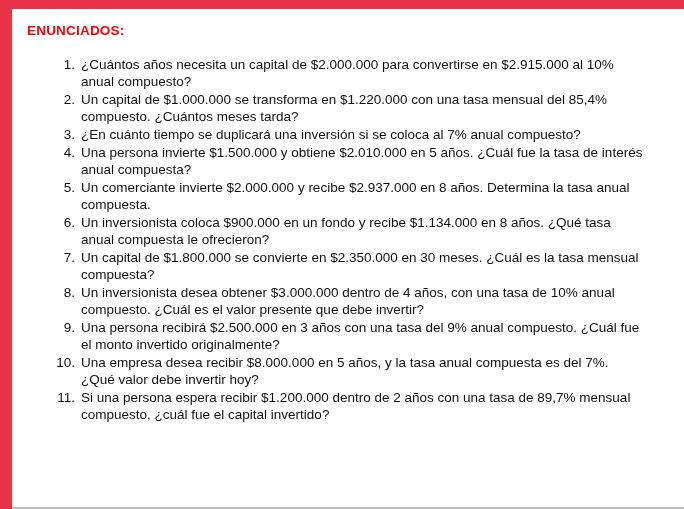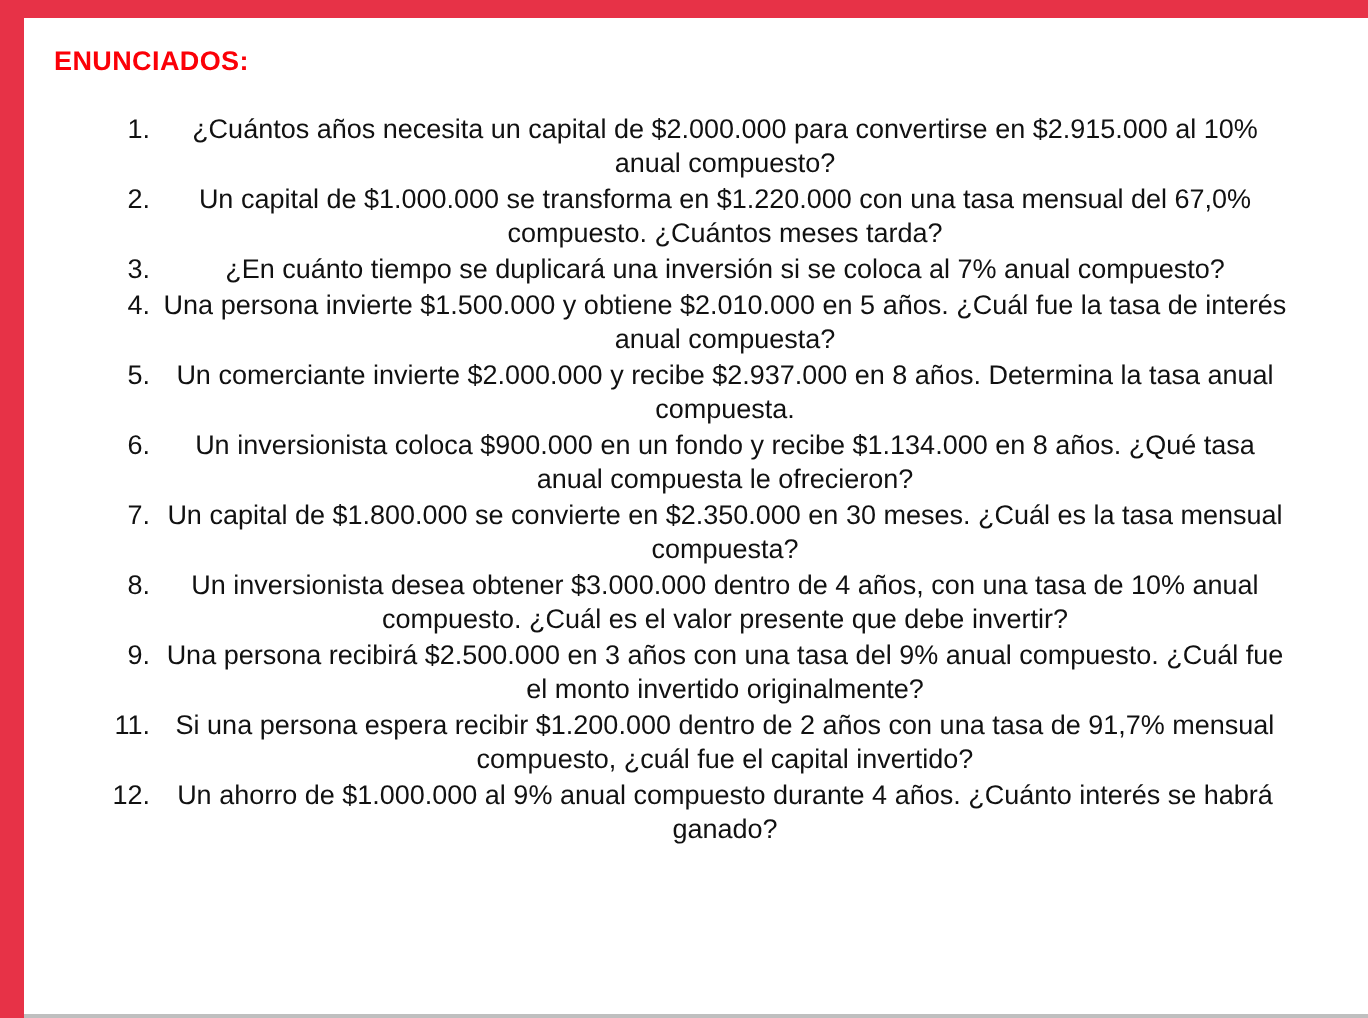--- a/index.html
+++ b/index.html
@@ -64,41 +64,40 @@
   .num {
     flex: 0 0 24px;
     width: 24px;
     text-align: right;
     margin-right: 6px;
     white-space: nowrap;
   }
   .txt {
     flex: 1;
     padding-right: 26px;
-    text-align: center;
   }
 </style>
 </head>
 <body>
 
 <div class="top-bar"></div>
 <div class="left-bar"></div>
 <div class="bottom-line"></div>
 
 <div class="content">
   <div class="heading">ENUNCIADOS:</div>
 
   <div class="list">
     <div class="item">
       <span class="num">1.</span>
       <span class="txt">¿Cuántos años necesita un capital de $2.000.000 para convertirse en $2.915.000 al 10% anual compuesto?</span>
     </div>
     <div class="item">
       <span class="num">2.</span>
-      <span class="txt">Un capital de $1.000.000 se transforma en $1.220.000 con una tasa mensual del 67,0% compuesto. ¿Cuántos meses tarda?</span>
+      <span class="txt">Un capital de $1.000.000 se transforma en $1.220.000 con una tasa mensual del 85,4% compuesto. ¿Cuántos meses tarda?</span>
     </div>
     <div class="item">
       <span class="num">3.</span>
       <span class="txt">¿En cuánto tiempo se duplicará una inversión si se coloca al 7% anual compuesto?</span>
     </div>
     <div class="item">
       <span class="num">4.</span>
       <span class="txt">Una persona invierte $1.500.000 y obtiene $2.010.000 en 5 años. ¿Cuál fue la tasa de interés anual compuesta?</span>
     </div>
     <div class="item">
@@ -115,21 +114,21 @@
     </div>
     <div class="item">
       <span class="num">8.</span>
       <span class="txt">Un inversionista desea obtener $3.000.000 dentro de 4 años, con una tasa de 10% anual compuesto. ¿Cuál es el valor presente que debe invertir?</span>
     </div>
     <div class="item">
       <span class="num">9.</span>
       <span class="txt">Una persona recibirá $2.500.000 en 3 años con una tasa del 9% anual compuesto. ¿Cuál fue el monto invertido originalmente?</span>
     </div>
     <div class="item">
-      <span class="num">11.</span>
-      <span class="txt">Si una persona espera recibir $1.200.000 dentro de 2 años con una tasa de 91,7% mensual compuesto, ¿cuál fue el capital invertido?</span>
+      <span class="num">10.</span>
+      <span class="txt">Una empresa desea recibir $8.000.000 en 5 años, y la tasa anual compuesta es del 7%. ¿Qué valor debe invertir hoy?</span>
     </div>
     <div class="item">
-      <span class="num">12.</span>
-      <span class="txt">Un ahorro de $1.000.000 al 9% anual compuesto durante 4 años. ¿Cuánto interés se habrá ganado?</span>
+      <span class="num">11.</span>
+      <span class="txt">Si una persona espera recibir $1.200.000 dentro de 2 años con una tasa de 89,7% mensual compuesto, ¿cuál fue el capital invertido?</span>
     </div>
   </div>
 </div>
 
 </body></html>

